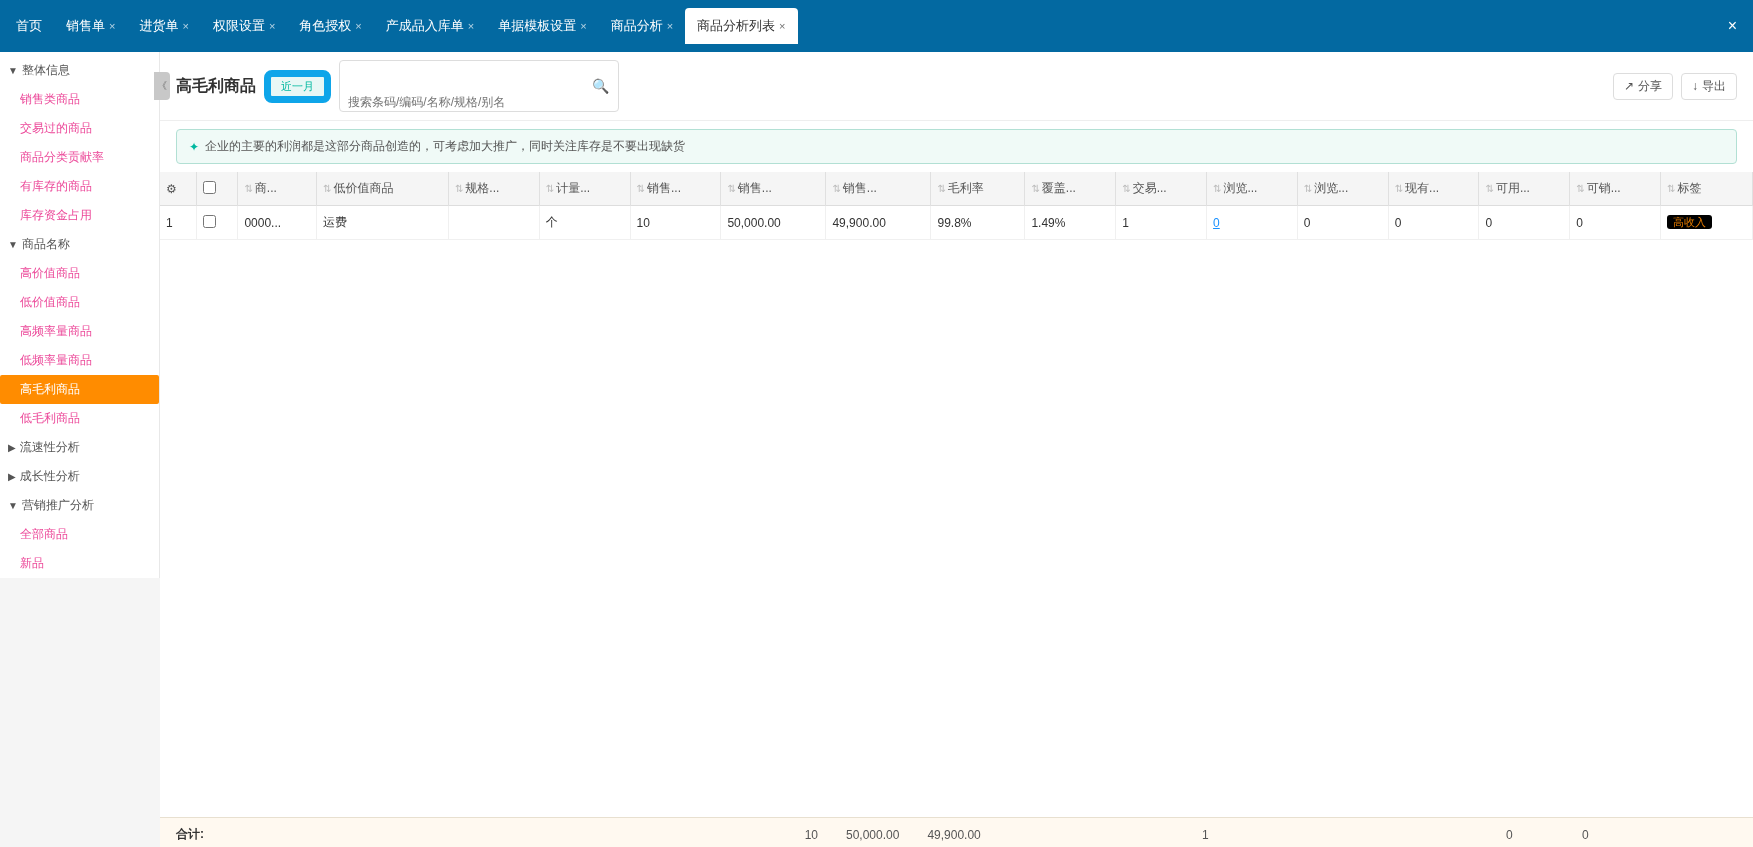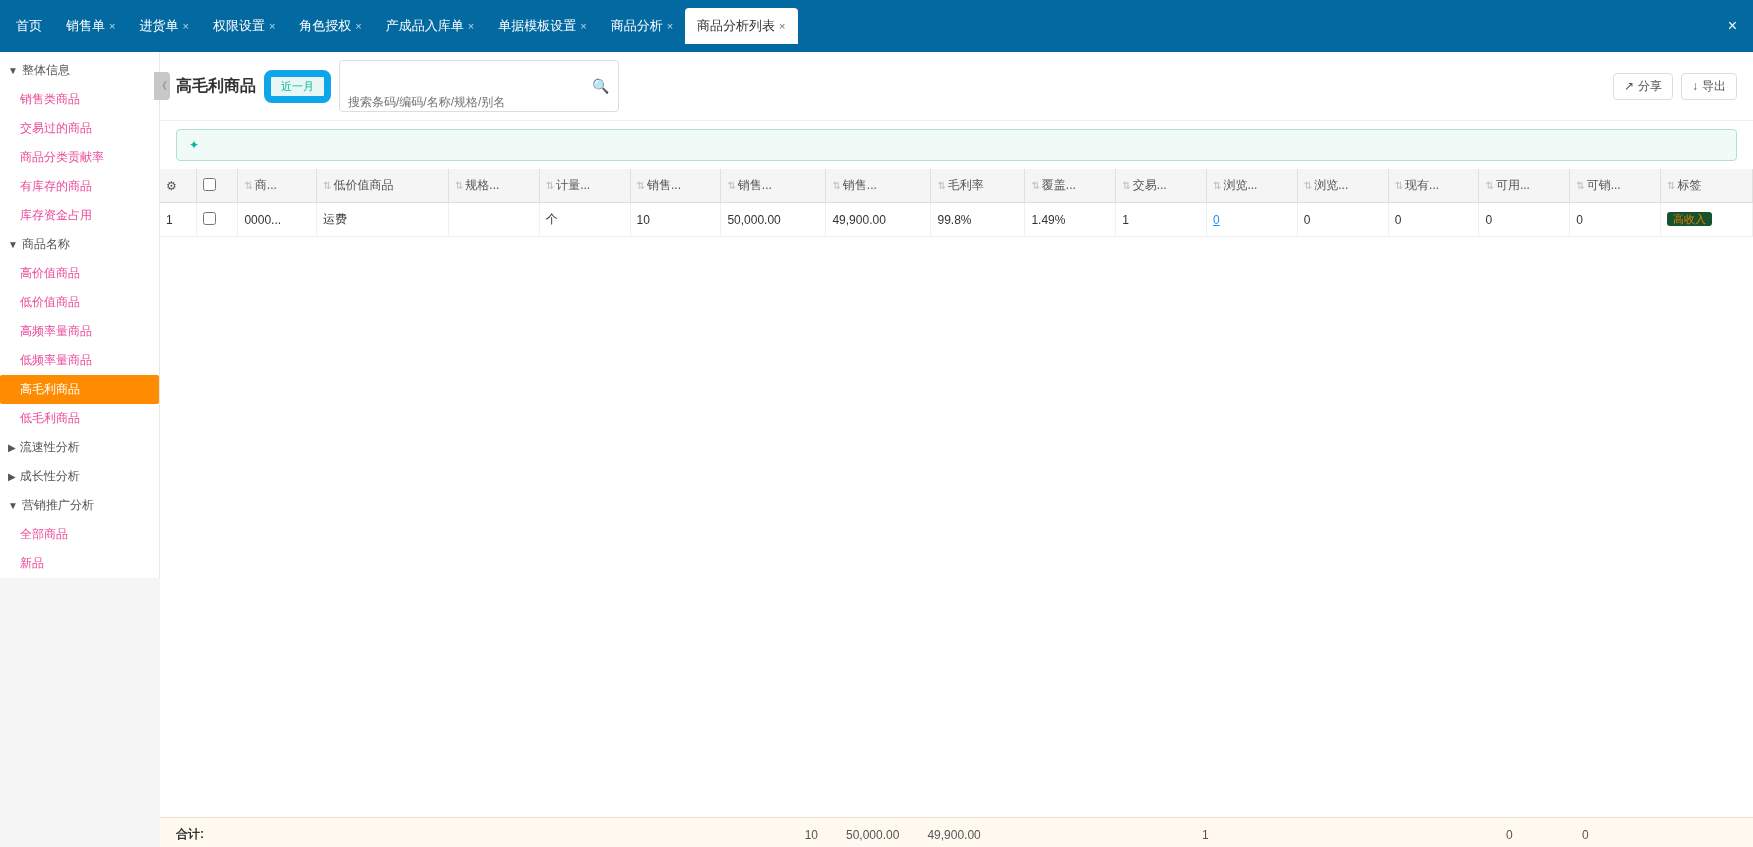--- a/index.html
+++ b/index.html
@@ -200,21 +200,21 @@
     tbody tr {
       border-bottom: 1px solid #f0f0f0;
     }
     tbody td {
       padding: 8px 6px;
       white-space: nowrap;
       color: #333;
       border-right: 1px solid #f0f0f0;
     }
     .tag-high-income {
-      background: #14532d;
+      background: #000000;
       color: #e67c00;
       border-radius: 3px;
       padding: 1px 6px;
       font-size: 11px;
       text-align: center;
     }
     .link-text { color: #1890ff; text-decoration: underline; cursor: pointer; }
 
     
     .footer-summary {
@@ -348,20 +348,21 @@
         </button>
         <button class="action-btn">
           <span>↓</span>
           <span>导出</span>
         </button>
       </div>
     </div>
 
     <div class="info-banner">
       <span class="info-icon">✦</span>
+      <span>企业的主要的利润都是这部分商品创造的，可考虑加大推广，同时关注库存是不要出现缺货</span>
     </div>
 
     <div class="table-container">
       <table>
         <thead>
           <tr id="table-header-row">
           <th><span>⚙</span></th>
               <th><input type="checkbox" style=""></th>
               <th>
                 <div class="col-header">

